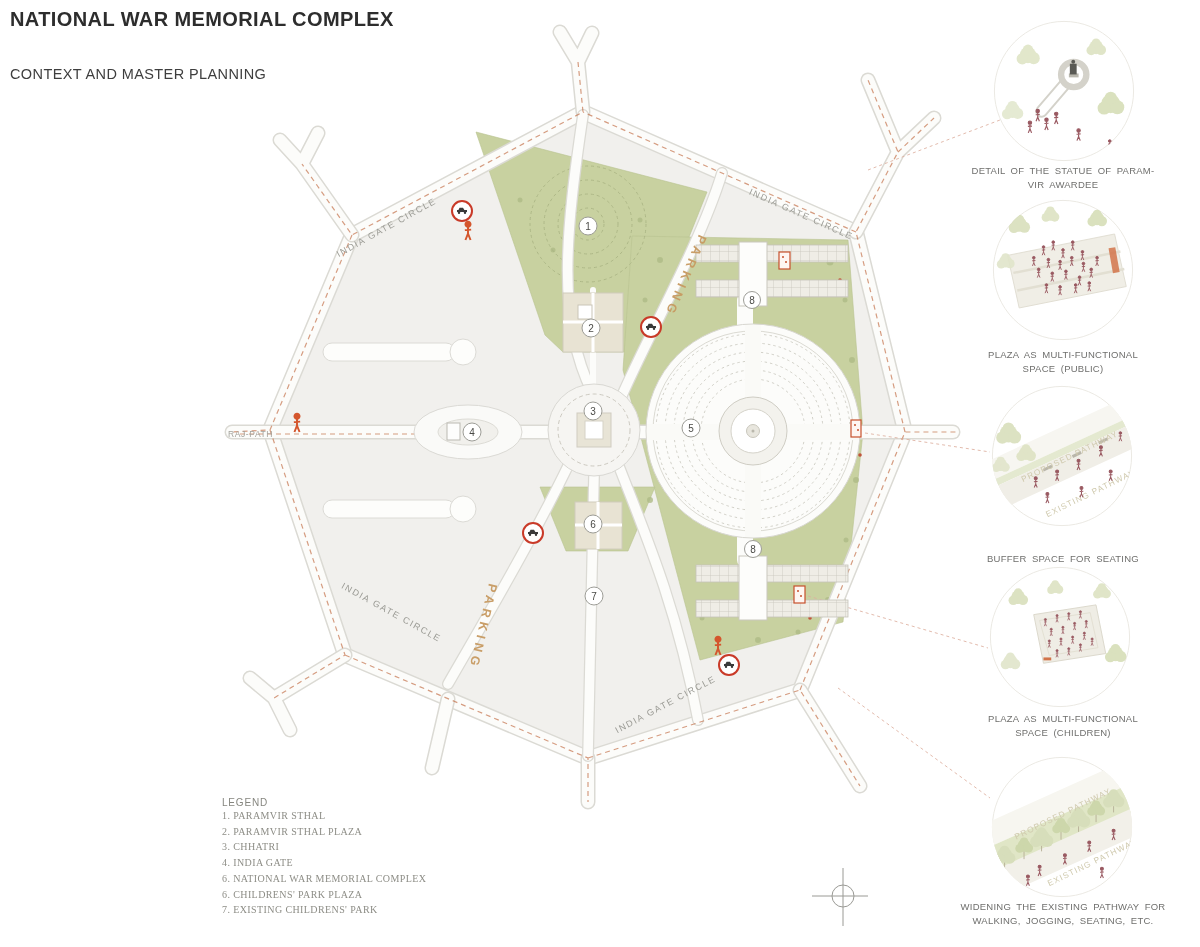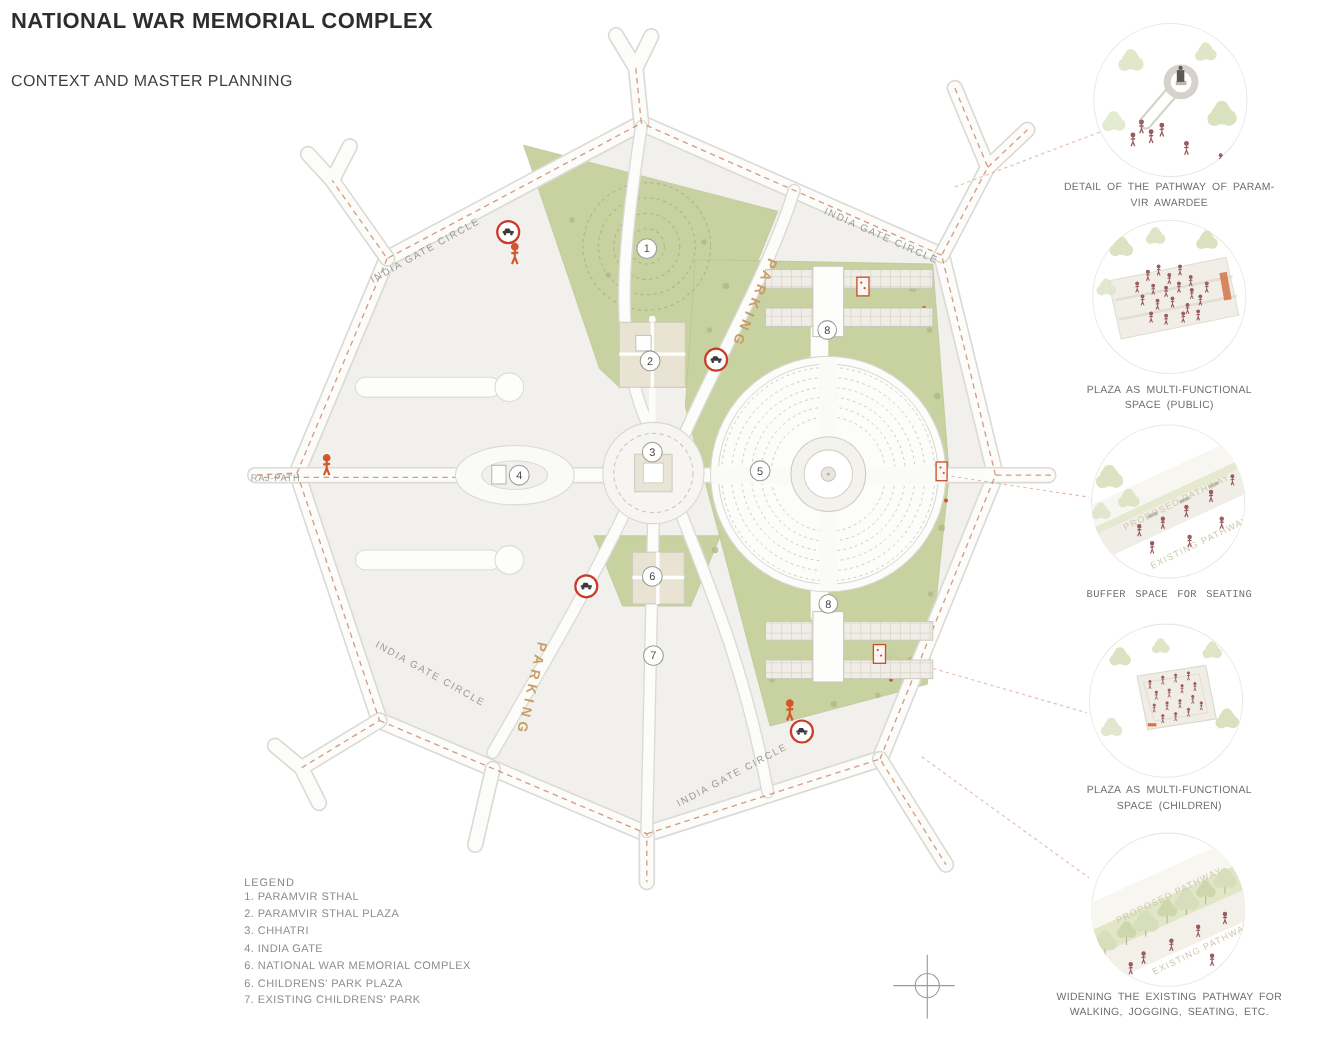--- a/index.html
+++ b/index.html
@@ -4,21 +4,21 @@
 <style>
   html,body{margin:0;padding:0;}
   body{width:1200px;height:947px;position:relative;background:#fff;overflow:hidden;
        font-family:"Liberation Sans", sans-serif;}
   .abs{position:absolute;}
   #plan-svg{position:absolute;left:0;top:0;}
   .page-title{left:10px;top:8px;font-size:20px;font-weight:700;letter-spacing:.4px;color:#2d2d2d;text-align:center;}
   .page-subtitle{left:10px;top:38px;font-size:14.5px;font-weight:400;letter-spacing:.4px;color:#3e3e3e;margin-top:28px;}
   .legend{left:222px;top:797px;color:#8d8d86;}
   .legend-heading{font-size:10px;letter-spacing:.8px;color:#86867f;}
-  .legend-item{font-size:10px;letter-spacing:.4px;line-height:15.7px;}
+  .legend-item{font-size:10px;letter-spacing:.4px;line-height:15.7px;font-family:Liberation Serif, serif;}
   .vig{position:absolute;}
   .vig svg{display:block;}
   .caption{position:absolute;left:957px;width:212px;text-align:center;font-size:9.5px;
            line-height:1.5;letter-spacing:.25px;word-spacing:2.5px;color:#6f6f6d;white-space:pre-line;}
   .roadlbl{font-size:9px;letter-spacing:1.6px;fill:#9b9b95;}
   .parklbl{font-size:12.5px;letter-spacing:4.5px;font-weight:600;fill:#c79a61;opacity:.95;}
   .m circle{fill:#fff;stroke:#9d9d97;stroke-width:1;}
   .m text{font-size:10px;fill:#4a4a46;}
   .pp{stroke:#9a5a62;fill:#9a5a62;stroke-width:1.2;}
   .po{stroke:#d4562d;fill:#d4562d;stroke-width:1.3;}
@@ -473,25 +473,25 @@
           <use href="#pg" class="pp" transform="translate(78,108) scale(.9)"></use>
         <use href="#pg" class="pp" transform="translate(103,95) scale(.9)"></use>
           <use href="#pg" class="pp" transform="translate(128,83) scale(.9)"></use>
         <use href="#pg" class="pp" transform="translate(40,130) scale(.9)"></use>
           <use href="#pg" class="pp" transform="translate(116,122) scale(.9)"></use>
       </g>
     </g>
   </svg>
 </div>
 
-<div class="caption" style="top:164px;">DETAIL OF THE PATHWAY OF PARAM-
+<div class="caption" style="top:164px;">DETAIL OF THE STATUE OF PARAM-
 VIR AWARDEE</div>
 <div class="caption" style="top:348px;">PLAZA AS MULTI-FUNCTIONAL
 SPACE (PUBLIC)</div>
-<div class="caption" style="top:534px;font-family:Liberation Mono, monospace;">BUFFER SPACE FOR SEATING</div>
+<div class="caption" style="top:552px;">BUFFER SPACE FOR SEATING</div>
 <div class="caption" style="top:712px;">PLAZA AS MULTI-FUNCTIONAL
 SPACE (CHILDREN)</div>
 <div class="caption" style="top:900px;">WIDENING THE EXISTING PATHWAY FOR
 WALKING, JOGGING, SEATING, ETC.</div>
 
 <div class="abs legend">
   <div class="legend-heading">LEGEND</div>
   <div class="legend-item">1. PARAMVIR STHAL</div>
   <div class="legend-item">2. PARAMVIR STHAL PLAZA</div>
   <div class="legend-item">3. CHHATRI</div>

